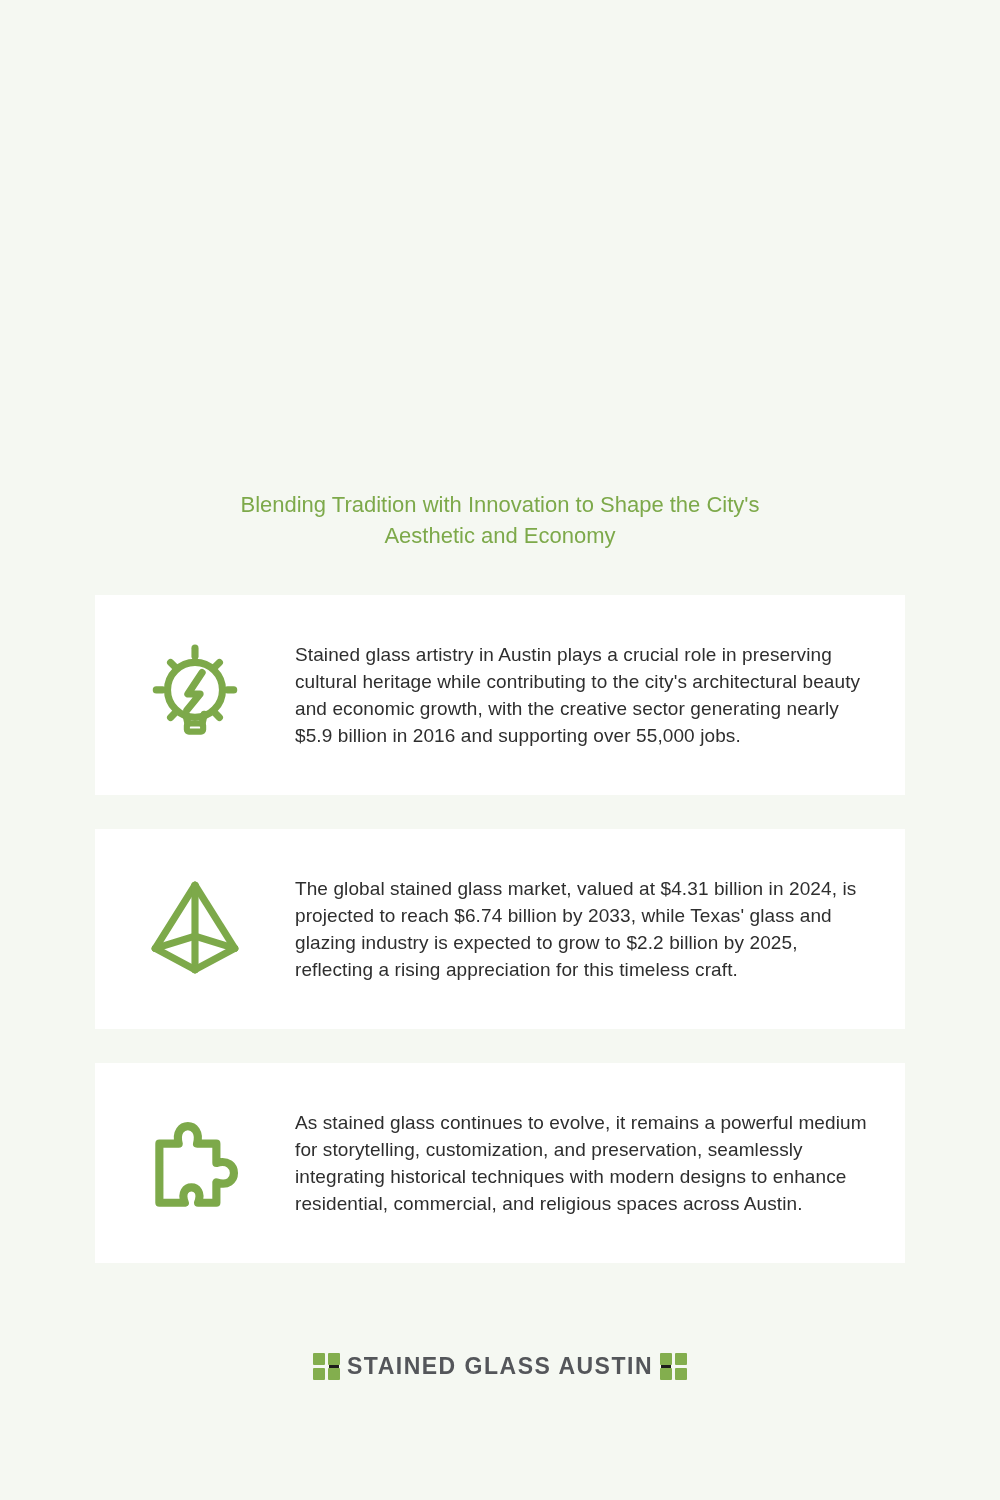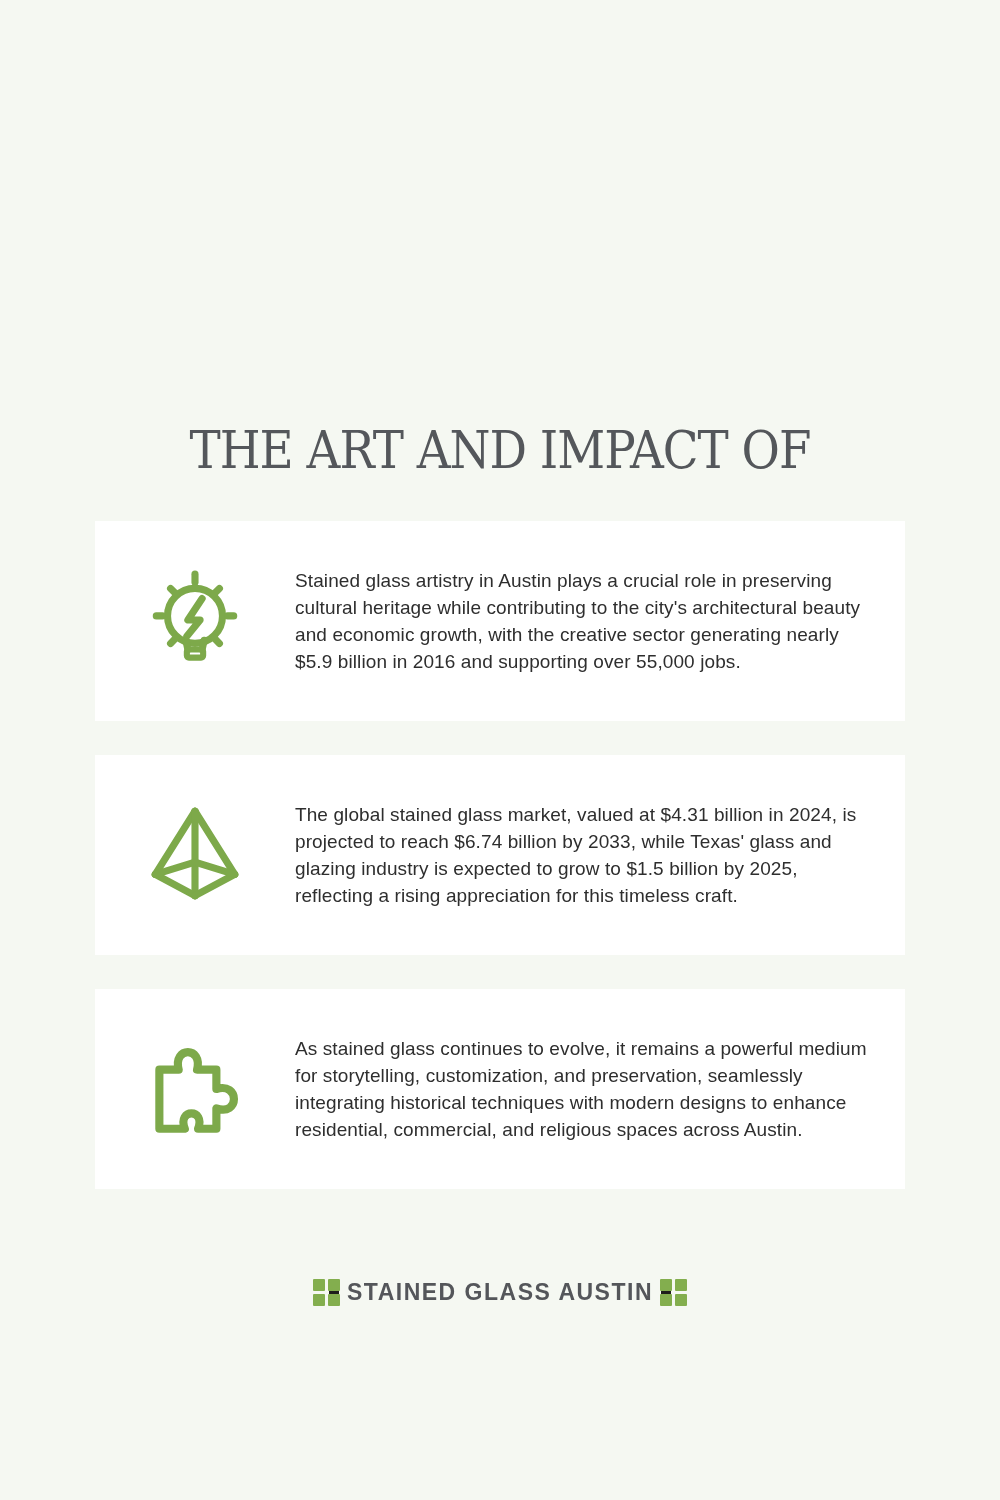--- a/index.html
+++ b/index.html
@@ -89,22 +89,23 @@
     top: 12px;
   }
   .window-icon.dash-right .dash { right: 1px; }
   .window-icon.dash-left  .dash { left: 1px; }
 </style>
 </head>
 <body>
 
 <div class="header">
   <h1 class="title">
-    <span>THE ART AND IMPACT OF</span><br>
+    <br>
   </h1>
+  <div class="subtitle">Blending Tradition with Innovation to Shape the City's Aesthetic and Economy</div>
 </div>
 
 <div class="cards">
 
   <div class="card">
     <div class="card-icon-col">
       <svg viewBox="0 0 110 110" fill="none" stroke="#7DA94A" stroke-width="7" stroke-linecap="round" stroke-linejoin="round">
         <circle cx="55" cy="50" r="27"></circle>
         <path d="M46 74 L48 83"></path>
         <path d="M64 74 L62 83"></path>
@@ -127,21 +128,21 @@
       <svg viewBox="0 0 110 110" fill="none" stroke="#7DA94A" stroke-width="7" stroke-linecap="round" stroke-linejoin="round">
         <path d="M55 12 L16 74"></path>
         <path d="M55 12 L94 74"></path>
         <path d="M55 12 L55 95"></path>
         <path d="M16 74 L55 95"></path>
         <path d="M94 74 L55 95"></path>
         <path d="M16 74 L55 62"></path>
         <path d="M94 74 L55 62"></path>
       </svg>
     </div>
-    <div class="card-text">The global stained glass market, valued at $4.31 billion in 2024, is projected to reach $6.74 billion by 2033, while Texas' glass and glazing industry is expected to grow to $1.5 billion by 2025, reflecting a rising appreciation for this timeless craft.</div>
+    <div class="card-text">The global stained glass market, valued at $4.31 billion in 2024, is projected to reach $6.74 billion by 2033, while Texas' glass and glazing industry is expected to grow to $2.2 billion by 2025, reflecting a rising appreciation for this timeless craft.</div>
   </div>
 
   <div class="card">
     <div class="card-icon-col">
       <svg viewBox="0 0 110 110" fill="none" stroke="#7DA94A" stroke-width="8" stroke-linecap="round" stroke-linejoin="round">
         <path d="M20 36 L39 36 C33 13, 63 13, 57 36 L76 36 L76 55 C99 48, 99 82, 76 74 L76 94 L58 94 C66 74, 37 74, 45 94 L20 94 Z"></path>
       </svg>
     </div>
     <div class="card-text">As stained glass continues to evolve, it remains a powerful medium for storytelling, customization, and preservation, seamlessly integrating historical techniques with modern designs to enhance residential, commercial, and religious spaces across Austin.</div>
   </div>

